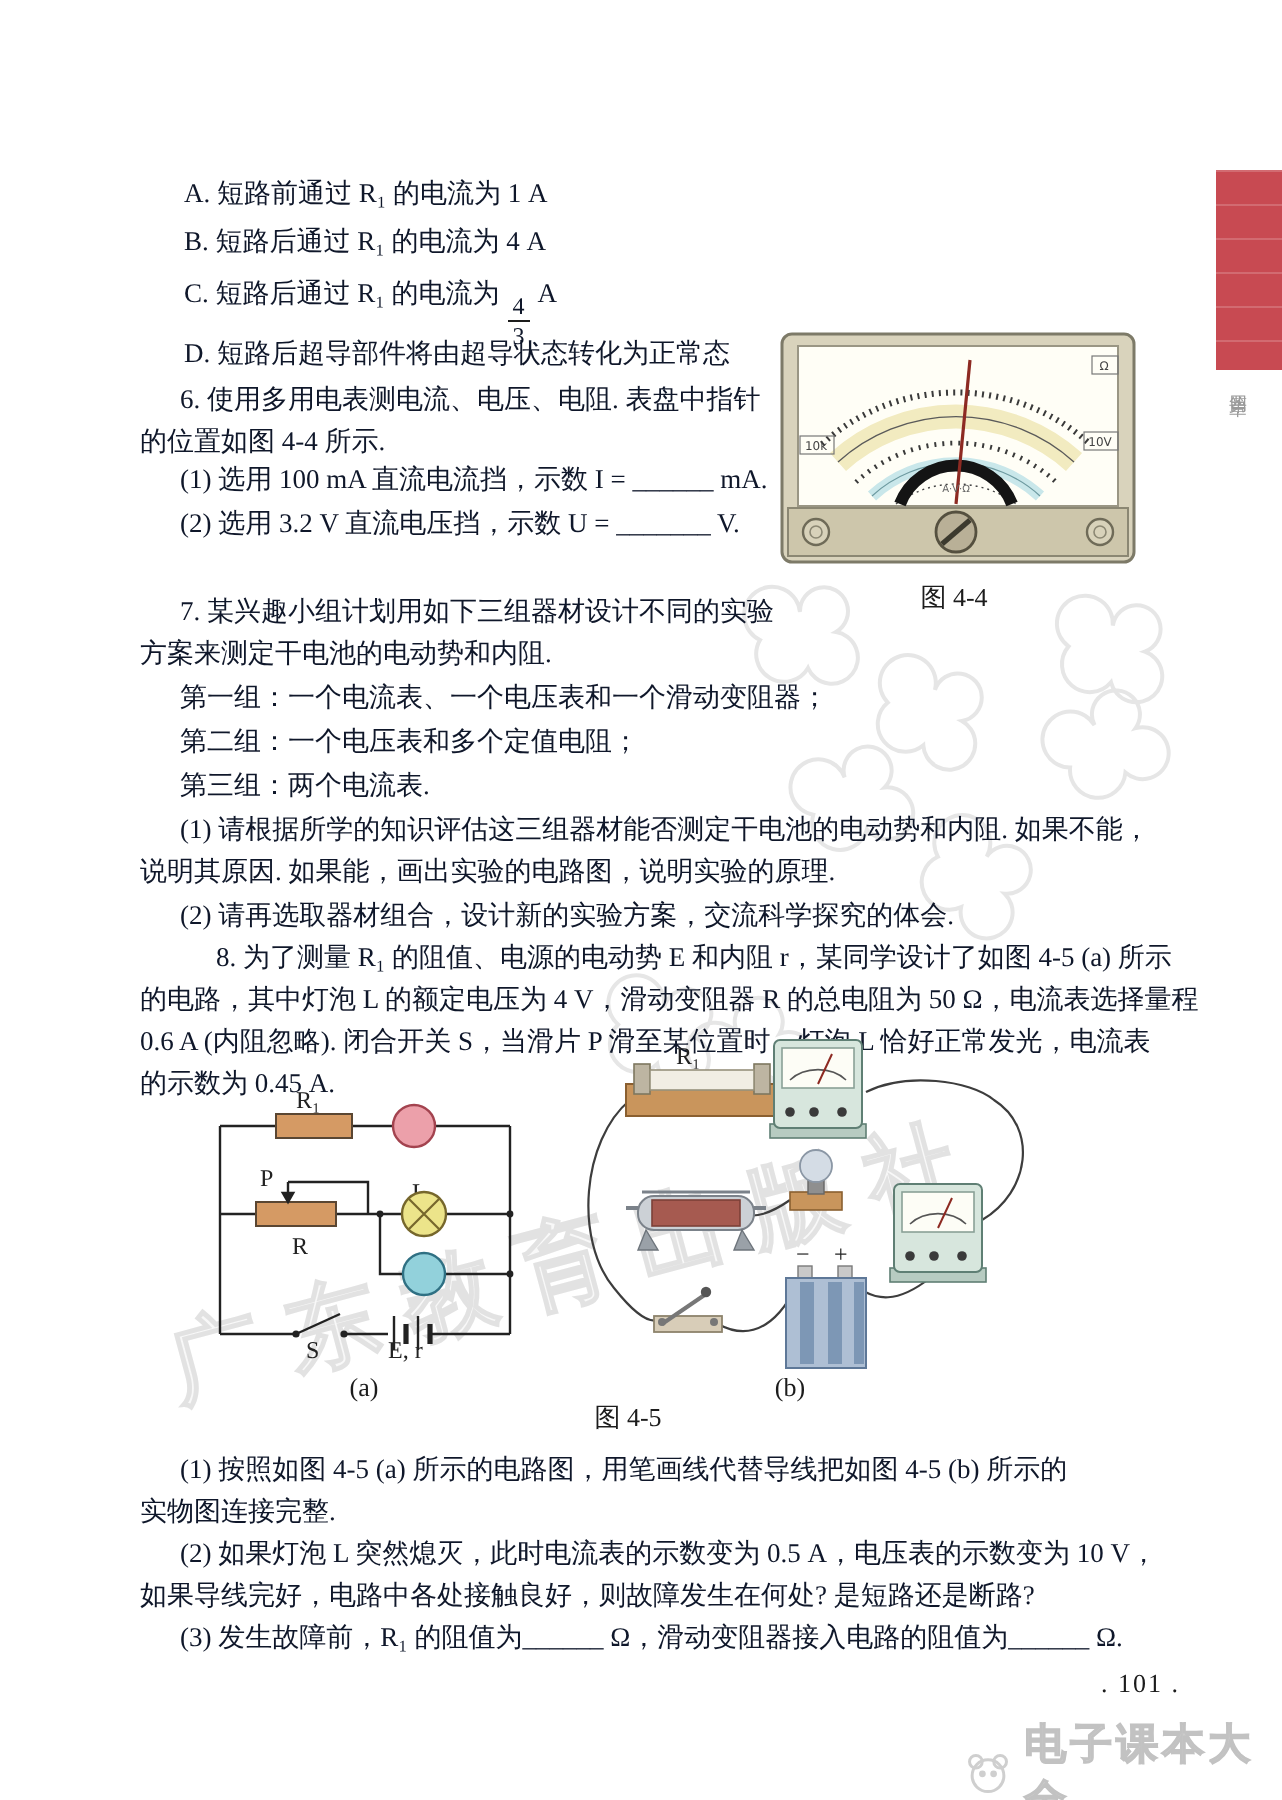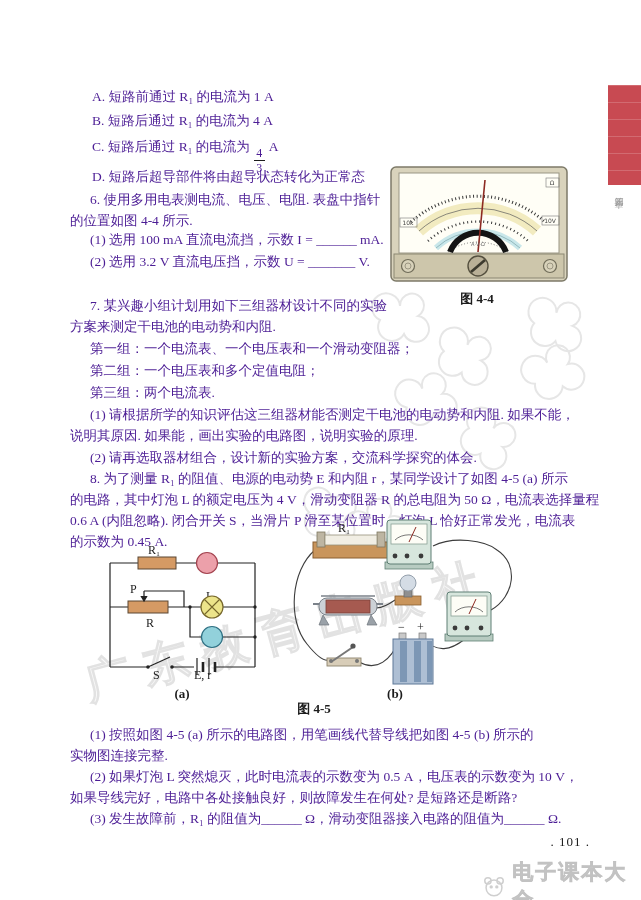--- a/index.html
+++ b/index.html
@@ -1,23 +1,23 @@
 <!DOCTYPE html>
 <html><head>
 <meta charset="utf-8">
 <style>
   html,body{margin:0;padding:0;background:#9a9a9a;}
   .sheet{position:relative;width:641px;height:900px;margin:0 auto;background:#ffffff;overflow:hidden;
          font-family:"Liberation Serif","DejaVu Serif",serif;color:#1c1c1c;}
-  .ln{position:absolute;white-space:nowrap;font-size:13.5px;line-height:17px;color:#4c1d95;}
+  .ln{position:absolute;white-space:nowrap;font-size:13.5px;line-height:17px;color:#0f172a;}
   .frac{display:inline-flex;flex-direction:column;align-items:center;vertical-align:-6px;line-height:1;font-size:12px;margin:0 4px;}
   .frac .bar{width:11px;border-top:1.2px solid #1c1c1c;margin:1px 0;height:0;}
   .lbl{position:absolute;font-size:12px;white-space:nowrap;color:#222;}
   .meter-letter{position:absolute;font-size:10px;font-weight:bold;font-style:italic;}
-  .cap{position:absolute;font-size:13px;text-align:center;white-space:nowrap;font-weight:bold;}
+  .cap{position:absolute;font-size:13px;text-align:center;white-space:nowrap;}
   .red-tab{position:absolute;left:608px;top:85px;width:33px;height:100px;background:#c84a52;
            background-image:repeating-linear-gradient(180deg,rgba(255,255,255,.18) 0 1px,rgba(0,0,0,0) 1px 17px);}
   .side-label{position:absolute;left:612px;top:190px;writing-mode:vertical-rl;font-size:9px;color:#9a9a9a;letter-spacing:1px;}
   .pubmark{position:absolute;left:78px;top:655px;font-size:46px;font-weight:bold;letter-spacing:14px;white-space:nowrap;
            color:#f8f8f8;-webkit-text-stroke:1px #e2e2e2;transform:rotate(-15deg);transform-origin:left top;z-index:0;}
   .blob{position:absolute;z-index:0;}
   .pagenum{position:absolute;left:500px;top:834px;width:90px;font-size:13px;text-align:right;letter-spacing:1px;}
   .brand{position:absolute;left:480px;top:858px;display:flex;align-items:center;gap:6px;
          font-family:"Liberation Sans","DejaVu Sans",sans-serif;}
   .brand-text{font-size:21px;font-weight:bold;color:#cccccc;-webkit-text-stroke:0.6px #c2c2c2;letter-spacing:2px;}
@@ -65,21 +65,21 @@
 
   <div class="ln" style="left:90px;top:297px">7. 某兴趣小组计划用如下三组器材设计不同的实验</div>
   <div class="ln" style="left:90px;top:340px">第一组：一个电流表、一个电压表和一个滑动变阻器；</div>
   <div class="ln" style="left:70px;top:318px">方案来测定干电池的电动势和内阻.</div>
   <div class="ln" style="left:90px;top:362px">第二组：一个电压表和多个定值电阻；</div>
   <div class="ln" style="left:90px;top:384px">第三组：两个电流表.</div>
   <div class="ln" style="left:90px;top:406px">(1) 请根据所学的知识评估这三组器材能否测定干电池的电动势和内阻. 如果不能，</div>
   <div class="ln" style="left:70px;top:427px">说明其原因. 如果能，画出实验的电路图，说明实验的原理.</div>
   <div class="ln" style="left:90px;top:449px">(2) 请再选取器材组合，设计新的实验方案，交流科学探究的体会.</div>
 
-  <div class="ln" style="left:90px;top:470px">8. 为了测量 R₁ 的阻值、电源的电动势 E 和内阻 r，某同学设计了如图 4-5 (a) 所示</div>
+  <div class="ln" style="left:108px;top:470px">8. 为了测量 R₁ 的阻值、电源的电动势 E 和内阻 r，某同学设计了如图 4-5 (a) 所示</div>
   <div class="ln" style="left:70px;top:491px">的电路，其中灯泡 L 的额定电压为 4 V，滑动变阻器 R 的总电阻为 50 Ω，电流表选择量程</div>
   <div class="ln" style="left:70px;top:512px">0.6 A (内阻忽略). 闭合开关 S，当滑片 P 滑至某位置时，灯泡 L 恰好正常发光，电流表</div>
   <div class="ln" style="left:70px;top:533px">的示数为 0.45 A.</div>
 
   <div class="ln" style="left:90px;top:726px">(1) 按照如图 4-5 (a) 所示的电路图，用笔画线代替导线把如图 4-5 (b) 所示的</div>
   <div class="ln" style="left:70px;top:747px">实物图连接完整.</div>
   <div class="ln" style="left:90px;top:768px">(2) 如果灯泡 L 突然熄灭，此时电流表的示数变为 0.5 A，电压表的示数变为 10 V，</div>
   <div class="ln" style="left:70px;top:789px">如果导线完好，电路中各处接触良好，则故障发生在何处? 是短路还是断路?</div>
   <div class="ln" style="left:90px;top:810px">(3) 发生故障前，R₁ 的阻值为______ Ω，滑动变阻器接入电路的阻值为______ Ω.</div>
 

